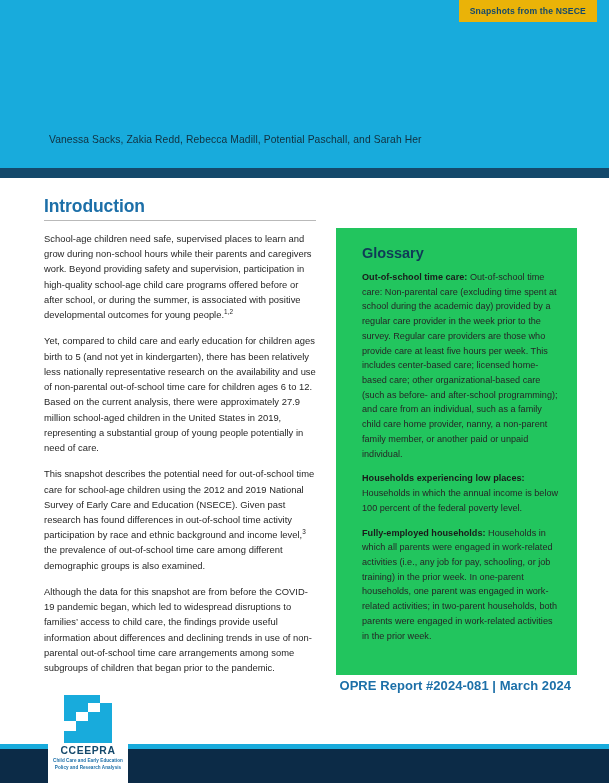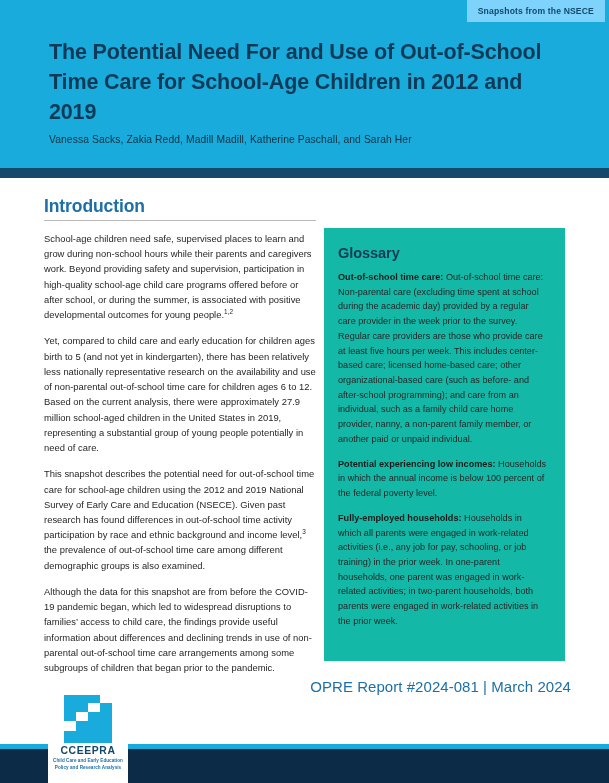--- a/index.html
+++ b/index.html
@@ -24,22 +24,22 @@
     position: absolute;
     top: 0; left: 0;
     width: 609px;
     height: 168px;
     background: #18ABDC;
   }
 
   .snapshot-badge {
     position: absolute;
     top: 0;
-    right: 4px;
-    background: #7dd3fc;
+    right: 12px;
+    background: #eab308;
     color: #14496B;
     font-size: 8.6px;
     font-weight: bold;
     letter-spacing: 0.15px;
     padding: 6px 11px 6px 11px;
   }
 
   .title {
     position: absolute;
     top: 38px;
@@ -111,24 +111,24 @@
   .body-p sup {
     font-size: 6.4px;
     vertical-align: super;
     line-height: 0;
   }
 
   
   .glossary {
     position: absolute;
     top: 50px;
-    left: 324px;
+    left: 336px;
     width: 241px;
-    background: #14b8a6;
-    padding: 17px 18px 16px 14px;
+    background: #22c55e;
+    padding: 17px 18px 16px 26px;
   }
 
   .glossary-title {
     color: #0F3A57;
     font-size: 14.5px;
     font-weight: bold;
     margin-bottom: 9px;
     letter-spacing: -0.05px;
   }
 
@@ -146,22 +146,22 @@
     font-weight: bold;
     color: #1a1a1a;
   }
 
   
   .report-line {
     position: absolute;
     top: 678px;
     right: 38px;
     color: #1C6FA8;
-    font-size: 15px;
-    font-weight: normal;
+    font-size: 13px;
+    font-weight: bold;
     letter-spacing: 0.05px;
   }
 
   .footer-cyan {
     position: absolute;
     left: 0;
     top: 744px;
     width: 609px;
     height: 5px;
     background: #18ABDC;
@@ -213,22 +213,21 @@
     letter-spacing: 0.05px;
   }
 </style>
 </head>
 <body>
 
 <div class="page">
 
   <div class="header">
     <div class="snapshot-badge">Snapshots from the NSECE</div>
-    <div class="title">The Potential Need For and Use of Out-of-School Time Care for School-Age Children in 2012 and 2019</div>
-    <div class="authors">Vanessa Sacks, Zakia Redd, Madill Madill, Katherine Paschall, and Sarah Her</div>
+    <div class="authors">Vanessa Sacks, Zakia Redd, Rebecca Madill, Potential Paschall, and Sarah Her</div>
   </div>
   <div class="header-rule"></div>
 
   <div class="content">
 
     <div class="left-col">
       <div class="section-heading">Introduction</div>
       <div class="heading-rule"></div>
 
       <p class="body-p">
@@ -250,21 +249,21 @@
 
     <div class="glossary">
       <div class="glossary-title">Glossary</div>
 
 
       <p class="gl-entry">
         <span class="gl-term">Out-of-school time care:</span><span> Out-of-school time care: Non-parental care (excluding time spent at school during the academic day) provided by a regular care provider in the week prior to the survey. Regular care providers are those who provide care at least five hours per week. This includes center-based care; licensed home-based care; other organizational-based care (such as before- and after-school programming); and care from an individual, such as a family child care home provider, nanny, a non-parent family member, or another paid or unpaid individual.</span>
       </p>
 
       <p class="gl-entry">
-        <span class="gl-term">Potential experiencing low incomes:</span><span> Households in which the annual income is below 100 percent of the federal poverty level.</span>
+        <span class="gl-term">Households experiencing low places:</span><span> Households in which the annual income is below 100 percent of the federal poverty level.</span>
       </p>
 
       <p class="gl-entry">
         <span class="gl-term">Fully-employed households:</span><span> Households in which all parents were engaged in work-related activities (i.e., any job for pay, schooling, or job training) in the prior week. In one-parent households, one parent was engaged in work-related activities; in two-parent households, both parents were engaged in work-related activities in the prior week.</span>
       </p>
     </div>
 
   </div>
 
   <div class="report-line">OPRE Report #2024-081 | March 2024</div>

